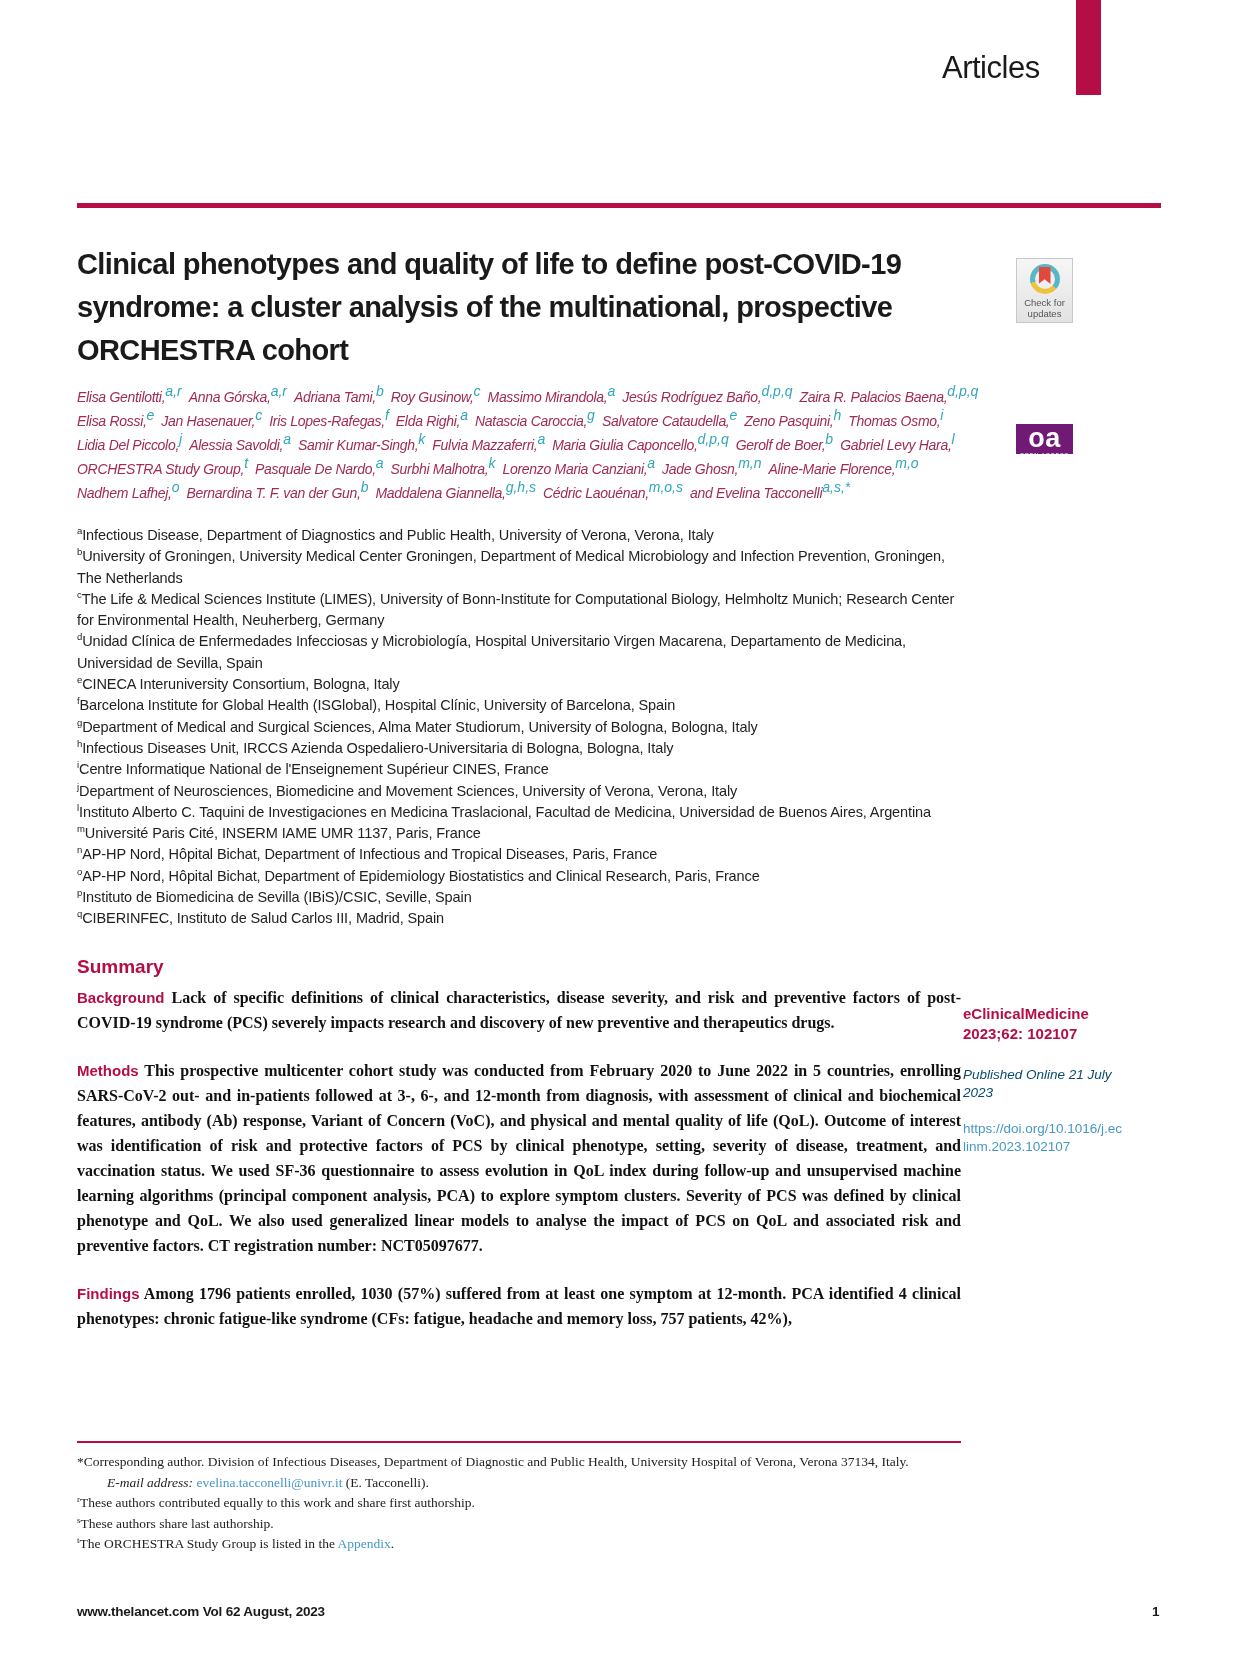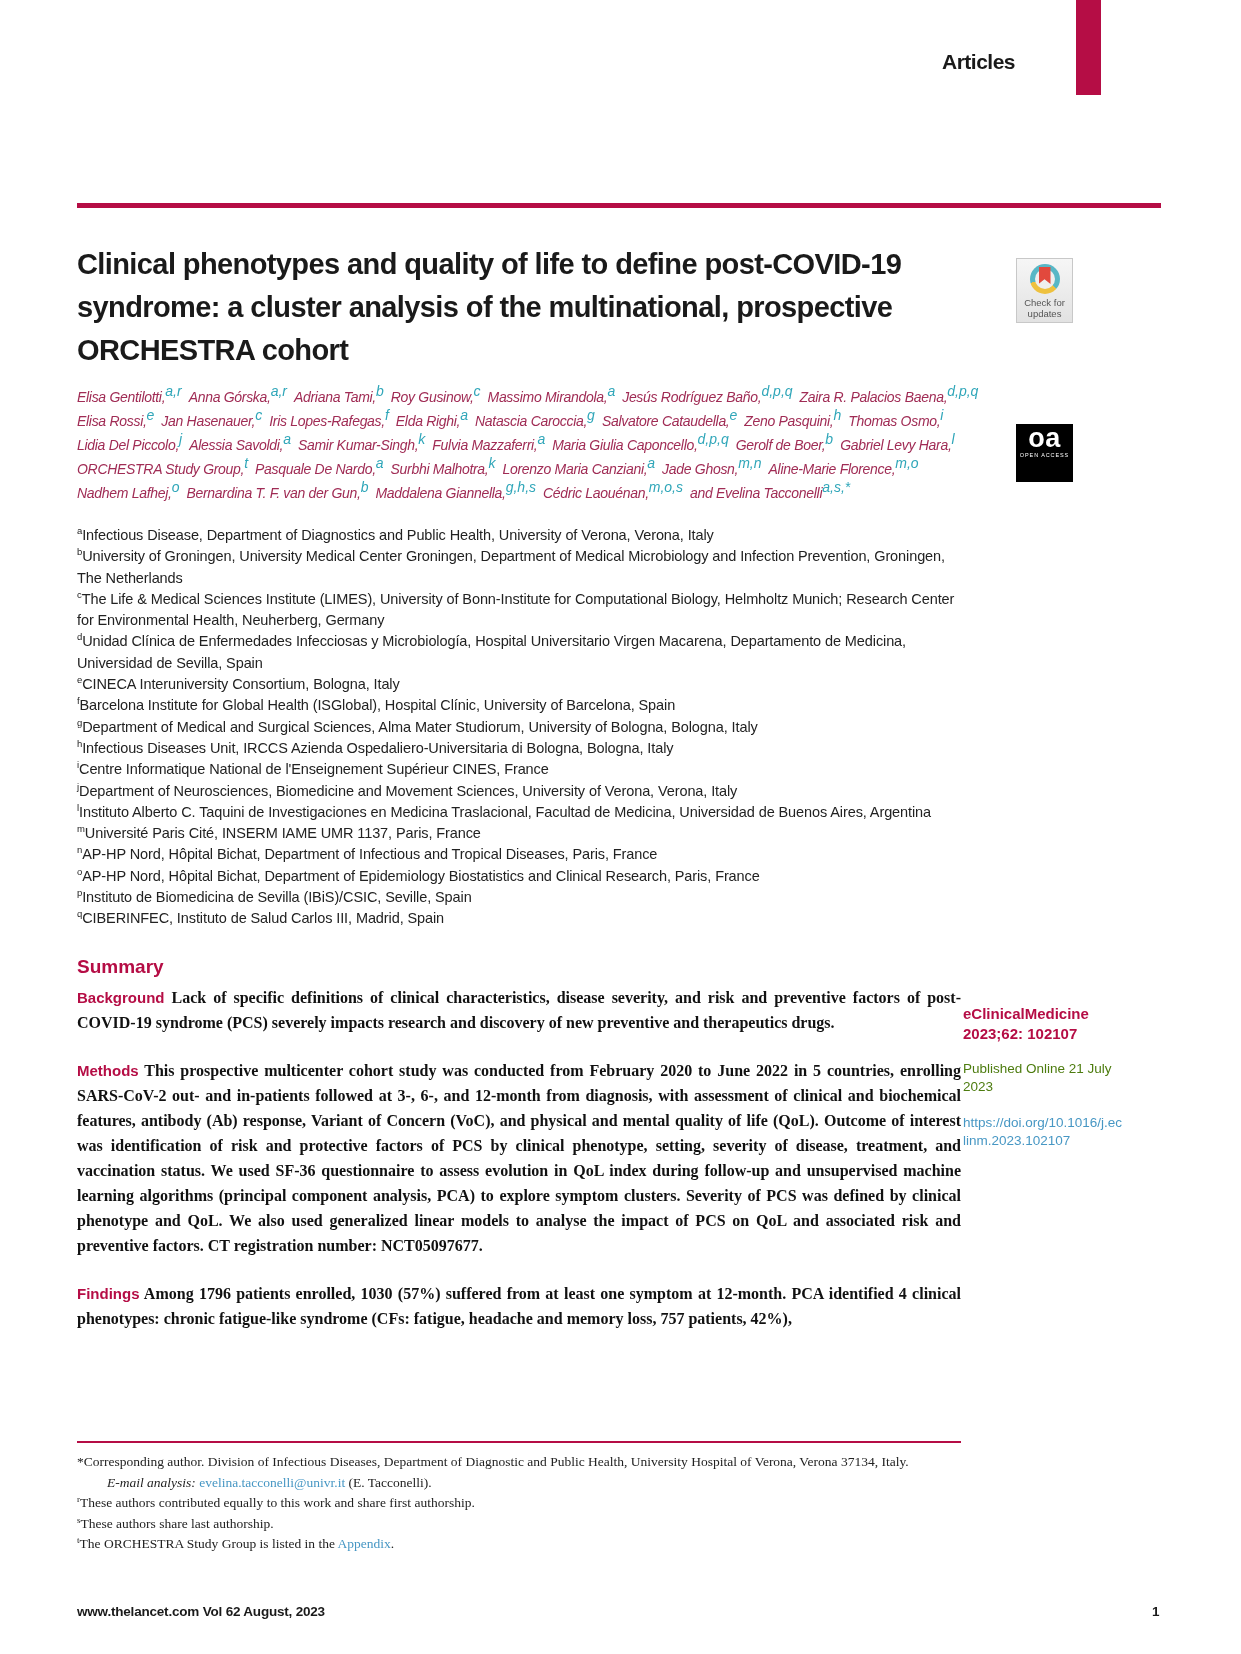--- a/index.html
+++ b/index.html
@@ -8,21 +8,21 @@
     position:relative;
     width:1241px; height:1654px;
     background:#fff;
     font-family:"Liberation Sans", sans-serif;
     color:#111;
     overflow:hidden;
   }
   
   .articles-label {
     position:absolute; top:50px; left:942px;
-    font-size:21px; font-weight:bold; color:#1a1a1a;
+    font-size:31px; font-weight:normal; color:#1a1a1a;
     letter-spacing:-0.5px;
   }
   .corner-bar {
     position:absolute; top:0; left:1076px;
     width:25px; height:95px; background:#B50D45;
   }
   .top-rule {
     position:absolute; top:203px; left:77px;
     width:1084px; height:5px; background:#B50D45;
   }
@@ -85,32 +85,32 @@
   }
   .cfu-bookmark {
     position:absolute; left:50%; top:3px; transform:translateX(-50%);
     width:12px; height:17px; background:#e2493d; z-index:2;
     clip-path:polygon(0 0,100% 0,100% 100%,50% 72%,0 100%);
   }
   .cfu-text { font-size:9.5px; color:#555; line-height:1.18; margin-top:3px; }
 
   .oa-badge {
     position:absolute; left:1016px; top:424px;
-    width:57px; height:58px; background:#000000; color:#fff;
+    width:57px; height:30px; background:#701a75; color:#fff;
     text-align:center; padding-top:1px;
   }
   .oa-abbr { font-size:27px; font-weight:bold; line-height:26px; letter-spacing:0.5px; }
   .oa-label { font-size:5.5px; letter-spacing:0.9px; margin-top:1px; }
 
   .journal-info { position:absolute; left:963px; top:1004px; width:185px; }
   .journal-name, .journal-cite {
     color:#B50D45; font-weight:bold; font-size:15px; line-height:20px;
   }
   .published-online {
-    margin-top:16px; color:#4d7c0f; font-size:13.5px; line-height:18px; width:160px;
+    margin-top:22px; color:#0c4a6e; font-size:13.5px; line-height:18px; width:160px;font-style:italic;
   }
   .doi-link {
     display:block; margin-top:18px; color:#4797C4; font-size:13.5px;
     line-height:18px; width:162px; word-break:break-all;
     text-decoration:none; cursor:pointer;
   }
   
   .footnote-rule {
     position:absolute; left:77px; top:1441px; width:884px; height:2px; background:#B50D45;
   }
@@ -203,21 +203,21 @@
           <p class="summary-para"><span class="para-label">Methods</span> This prospective multicenter cohort study was conducted from February 2020 to June 2022 in 5 countries, enrolling SARS-CoV-2 out- and in-patients followed at 3-, 6-, and 12-month from diagnosis, with assessment of clinical and biochemical features, antibody (Ab) response, Variant of Concern (VoC), and physical and mental quality of life (QoL). Outcome of interest was identification of risk and protective factors of PCS by clinical phenotype, setting, severity of disease, treatment, and vaccination status. We used SF-36 questionnaire to assess evolution in QoL index during follow-up and unsupervised machine learning algorithms (principal component analysis, PCA) to explore symptom clusters. Severity of PCS was defined by clinical phenotype and QoL. We also used generalized linear models to analyse the impact of PCS on QoL and associated risk and preventive factors. CT registration number: NCT05097677.</p>
           <p class="summary-para"><span class="para-label">Findings</span> Among 1796 patients enrolled, 1030 (57%) suffered from at least one symptom at 12-month. PCA identified 4 clinical phenotypes: chronic fatigue-like syndrome (CFs: fatigue, headache and memory loss, 757 patients, 42%),</p>
         </div>
     </div>
   </div>
 
   <div class="footnote-rule"></div>
   <div class="footnotes">
     <div>*Corresponding author. Division of Infectious Diseases, Department of Diagnostic and Public Health, University Hospital of Verona, Verona 37134, Italy.</div>
     <div class="fn-email">
-      <em>E-mail analysis:</em>
+      <em>E-mail address:</em>
       <a class="text-link">evelina.tacconelli@univr.it</a>
       <span>(E. Tacconelli).</span>
     </div>
     <div><sup>r</sup><span>These authors contributed equally to this work and share first authorship.</span></div>
     <div><sup>s</sup><span>These authors share last authorship.</span></div>
     <div><sup>t</sup><span>The ORCHESTRA Study Group is listed in the </span><a class="text-link">Appendix</a><span>.</span></div>
   </div>
 
   <div class="footer-left">www.thelancet.com Vol 62 August, 2023</div>
   <div class="footer-page">1</div>

